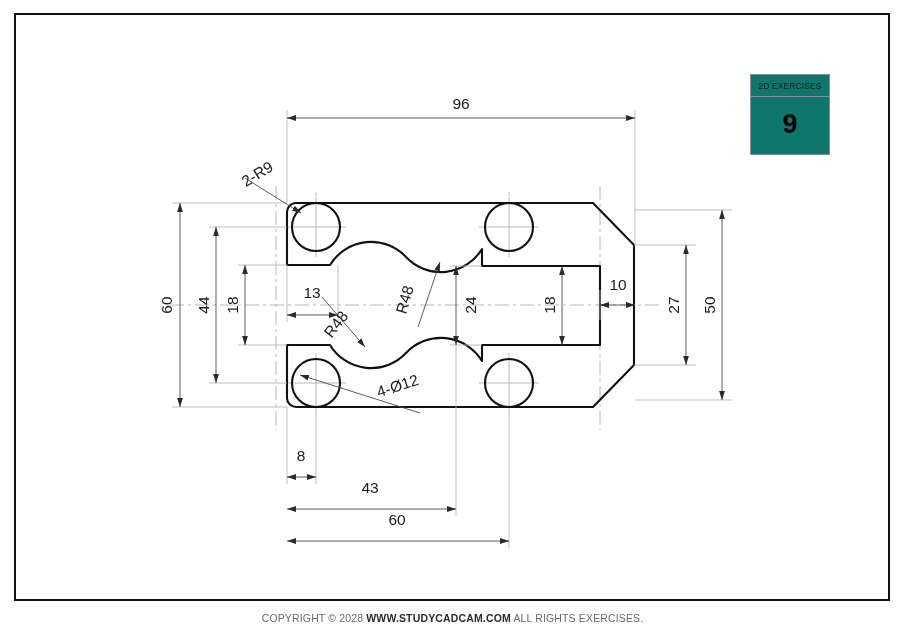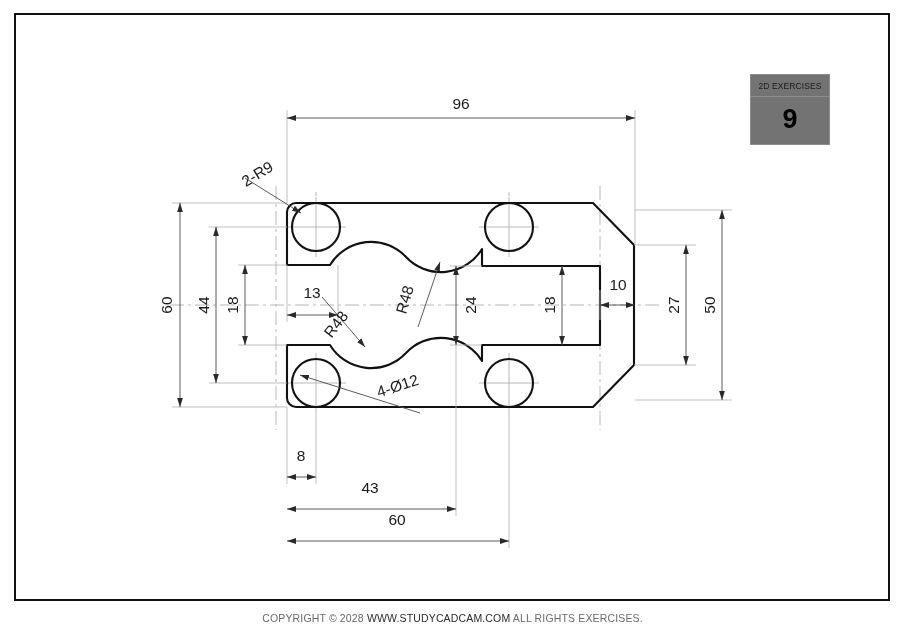--- a/index.html
+++ b/index.html
@@ -35,24 +35,24 @@
     left: 0; top: 0;
     width: 905px;
     height: 640px;
   }
   
   #title-block {
     position: absolute;
     left: 750px;
     top: 74px;
     width: 80px;
-    height: 71px;
+    height: 81px;
     border: 1px solid #8d8d8d;
     box-sizing: border-box;
-    background: #737373;
+    background: #0f766e;
     display: flex;
     flex-direction: column;
   }
   #title-block-header {
     height: 21px;
     border-bottom: 1px solid #8d8d8d;
     display: flex;
     align-items: center;
     justify-content: center;
     font-size: 8.5px;
@@ -74,21 +74,21 @@
     position: absolute;
     left: 0;
     top: 612px;
     width: 905px;
     text-align: center;
     font-size: 10.5px;
     color: #6a6a6a;
     letter-spacing: 0.15px;
   }
   #footer .url {
-    font-weight: normal;
+    font-weight: bold;
     color: #2b2b2b;
   }
   
   .outline {
     fill: none;
     stroke: #111111;
     stroke-width: 2.1;
     stroke-linejoin: round;
     stroke-linecap: round;
   }

